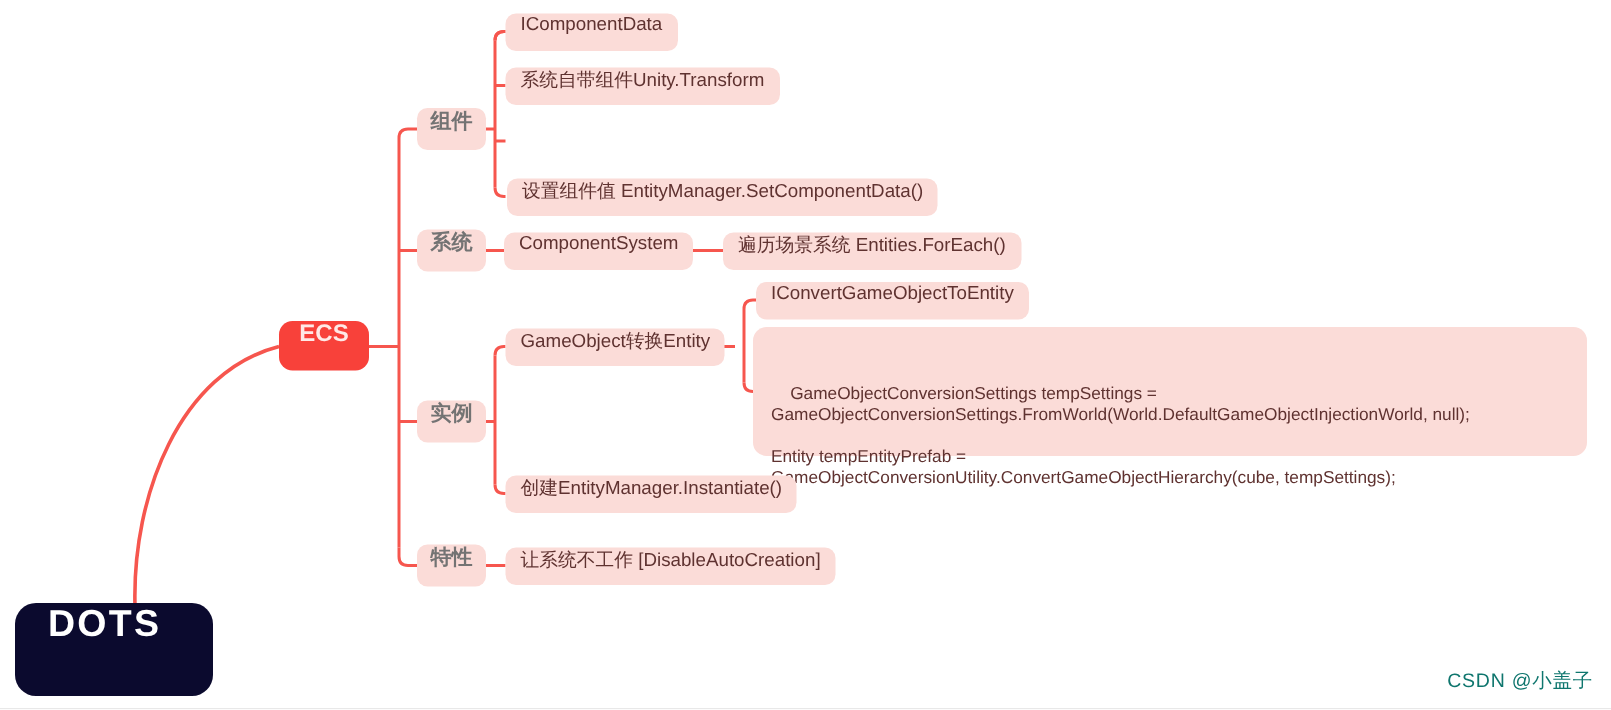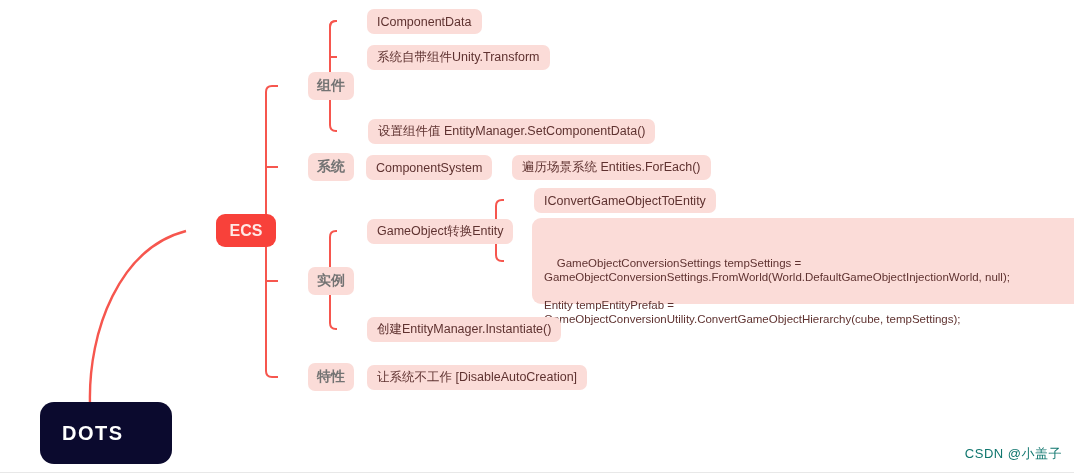--- a/index.html
+++ b/index.html
@@ -20,30 +20,29 @@
     left: 0;
     top: 0;
     width: 1074px;
     height: 473px;
     pointer-events: none;
   }
   .node {
     position: absolute;
     box-sizing: border-box;
     display: flex;
-    align-items: center;
+    align-items: flex-start;
     white-space: pre;
-    margin-left: 30px;
   }
   
   .node-root {
     background: #0b0a2e;
     color: #ffffff;
     border-radius: 14px;
-    font-size: 20px;
+    font-size: 25px;
     font-weight: bold;
     letter-spacing: 1.5px;
     padding-left: 22px;
     left: 10px;
     top: 402px;
     width: 132px;
     height: 62px;
   }
   
   .node-ecs {

